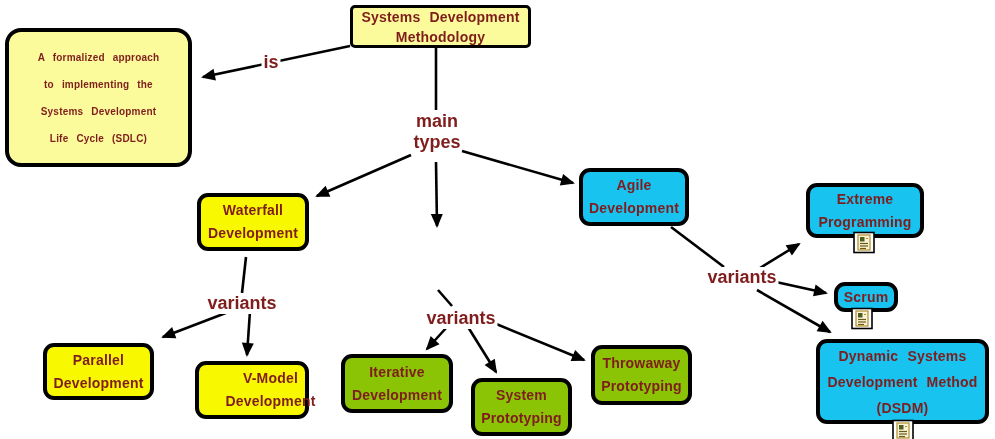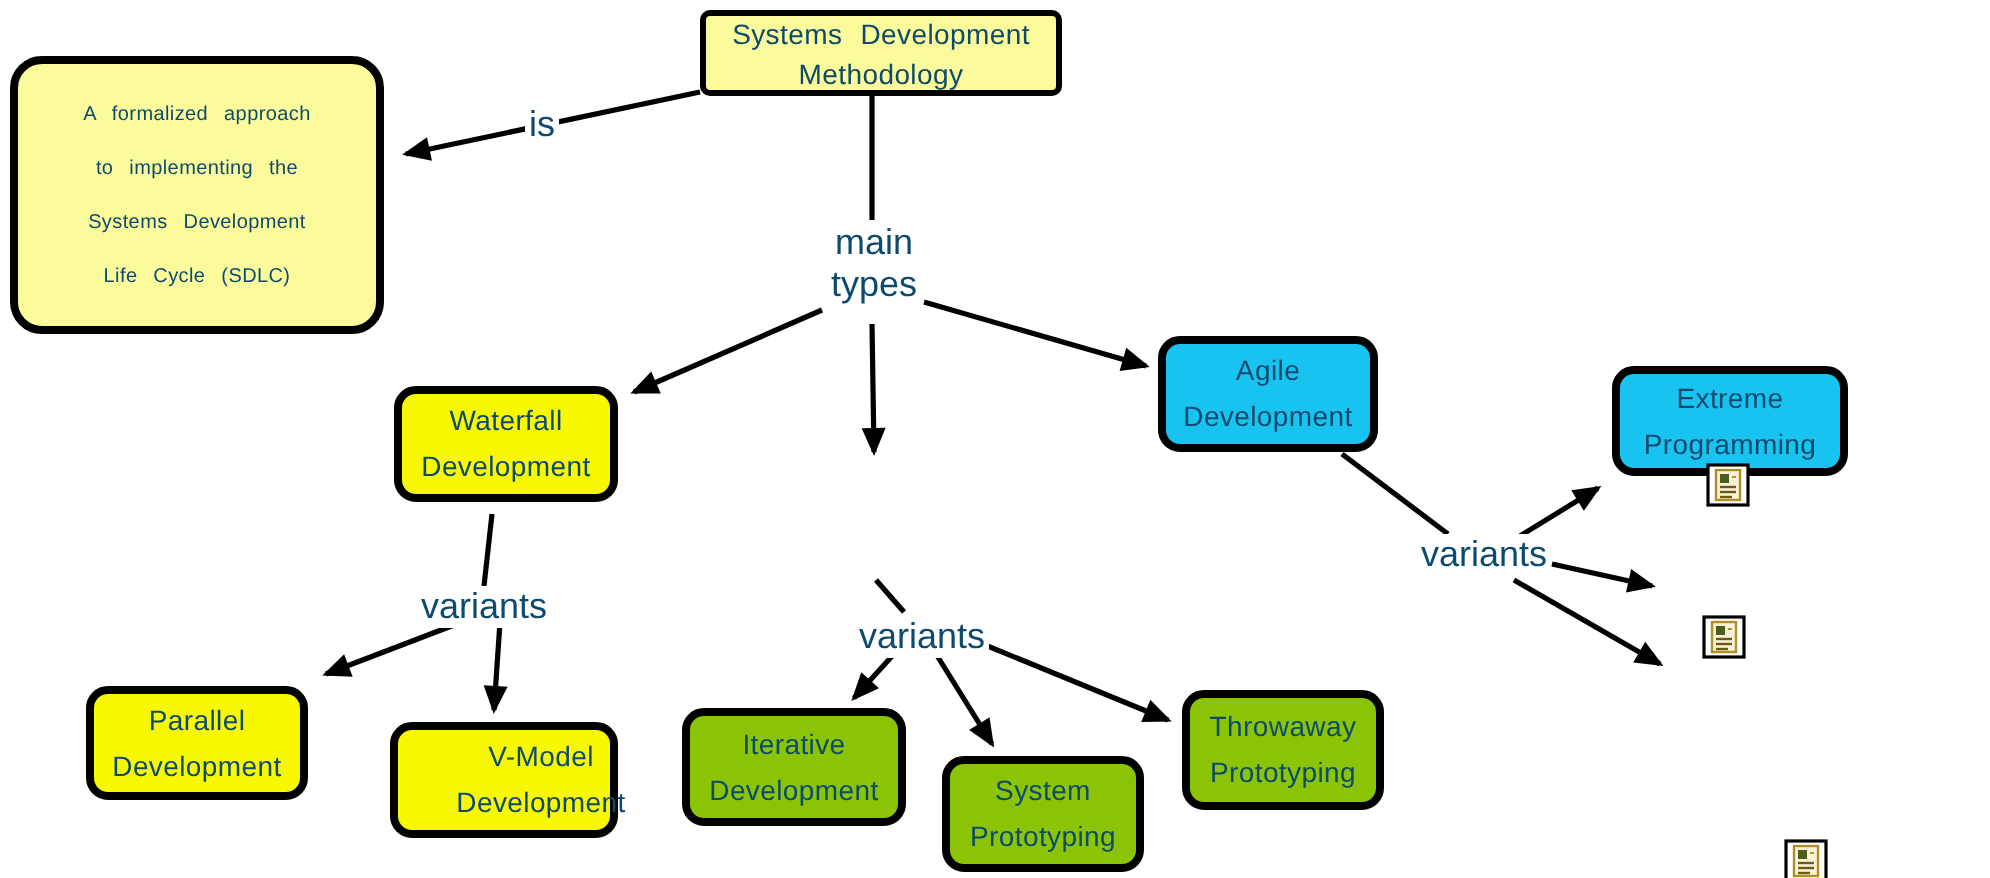--- a/index.html
+++ b/index.html
@@ -3,21 +3,22 @@
 <meta charset="utf-8">
 <style>
   html, body { margin: 0; padding: 0; background: #ffffff; }
   #canvas {
     position: relative;
     width: 995px;
     height: 439px;
     background: #ffffff;
     overflow: hidden;
     font-family: "Liberation Sans", "DejaVu Sans", sans-serif;
-    color: #0c4a6e;
+    color: #7f1d1d;
+    font-weight: bold;
   }
   #wires { position: absolute; left: 0; top: 0; width: 995px; height: 439px; }
   #wires line { stroke: #000000; stroke-width: 2.6px; }
 
   .node {
     position: absolute;
     box-sizing: border-box;
     border: 4px solid #000000;
     border-radius: 11px;
     display: flex;
@@ -123,21 +124,25 @@
 
   <div class="node n-sysproto" style="background-color: rgb(138, 196, 4);">System
 Prototyping</div>
 
   <div class="node n-throwaway" style="background-color: rgb(138, 196, 4);">Throwaway
 Prototyping</div>
 
   <div class="node n-xp" style="background-color: rgb(24, 195, 240);">Extreme
 Programming</div>
 
+  <div class="node n-scrum" style="background-color: rgb(24, 195, 240);">Scrum</div>
 
+  <div class="node n-dsdm" style="background-color: rgb(24, 195, 240);">Dynamic Systems
+Development Method
+(DSDM)</div>
 
   <div class="link-label l-is">is</div>
   <div class="link-label l-maintypes">main
 types</div>
   <div class="link-label l-var-wf">variants</div>
   <div class="link-label l-var-rad">variants</div>
   <div class="link-label l-var-agile">variants</div>
 
   <div class="res-icon i-xp">
     <svg viewBox="0 0 22 22">

